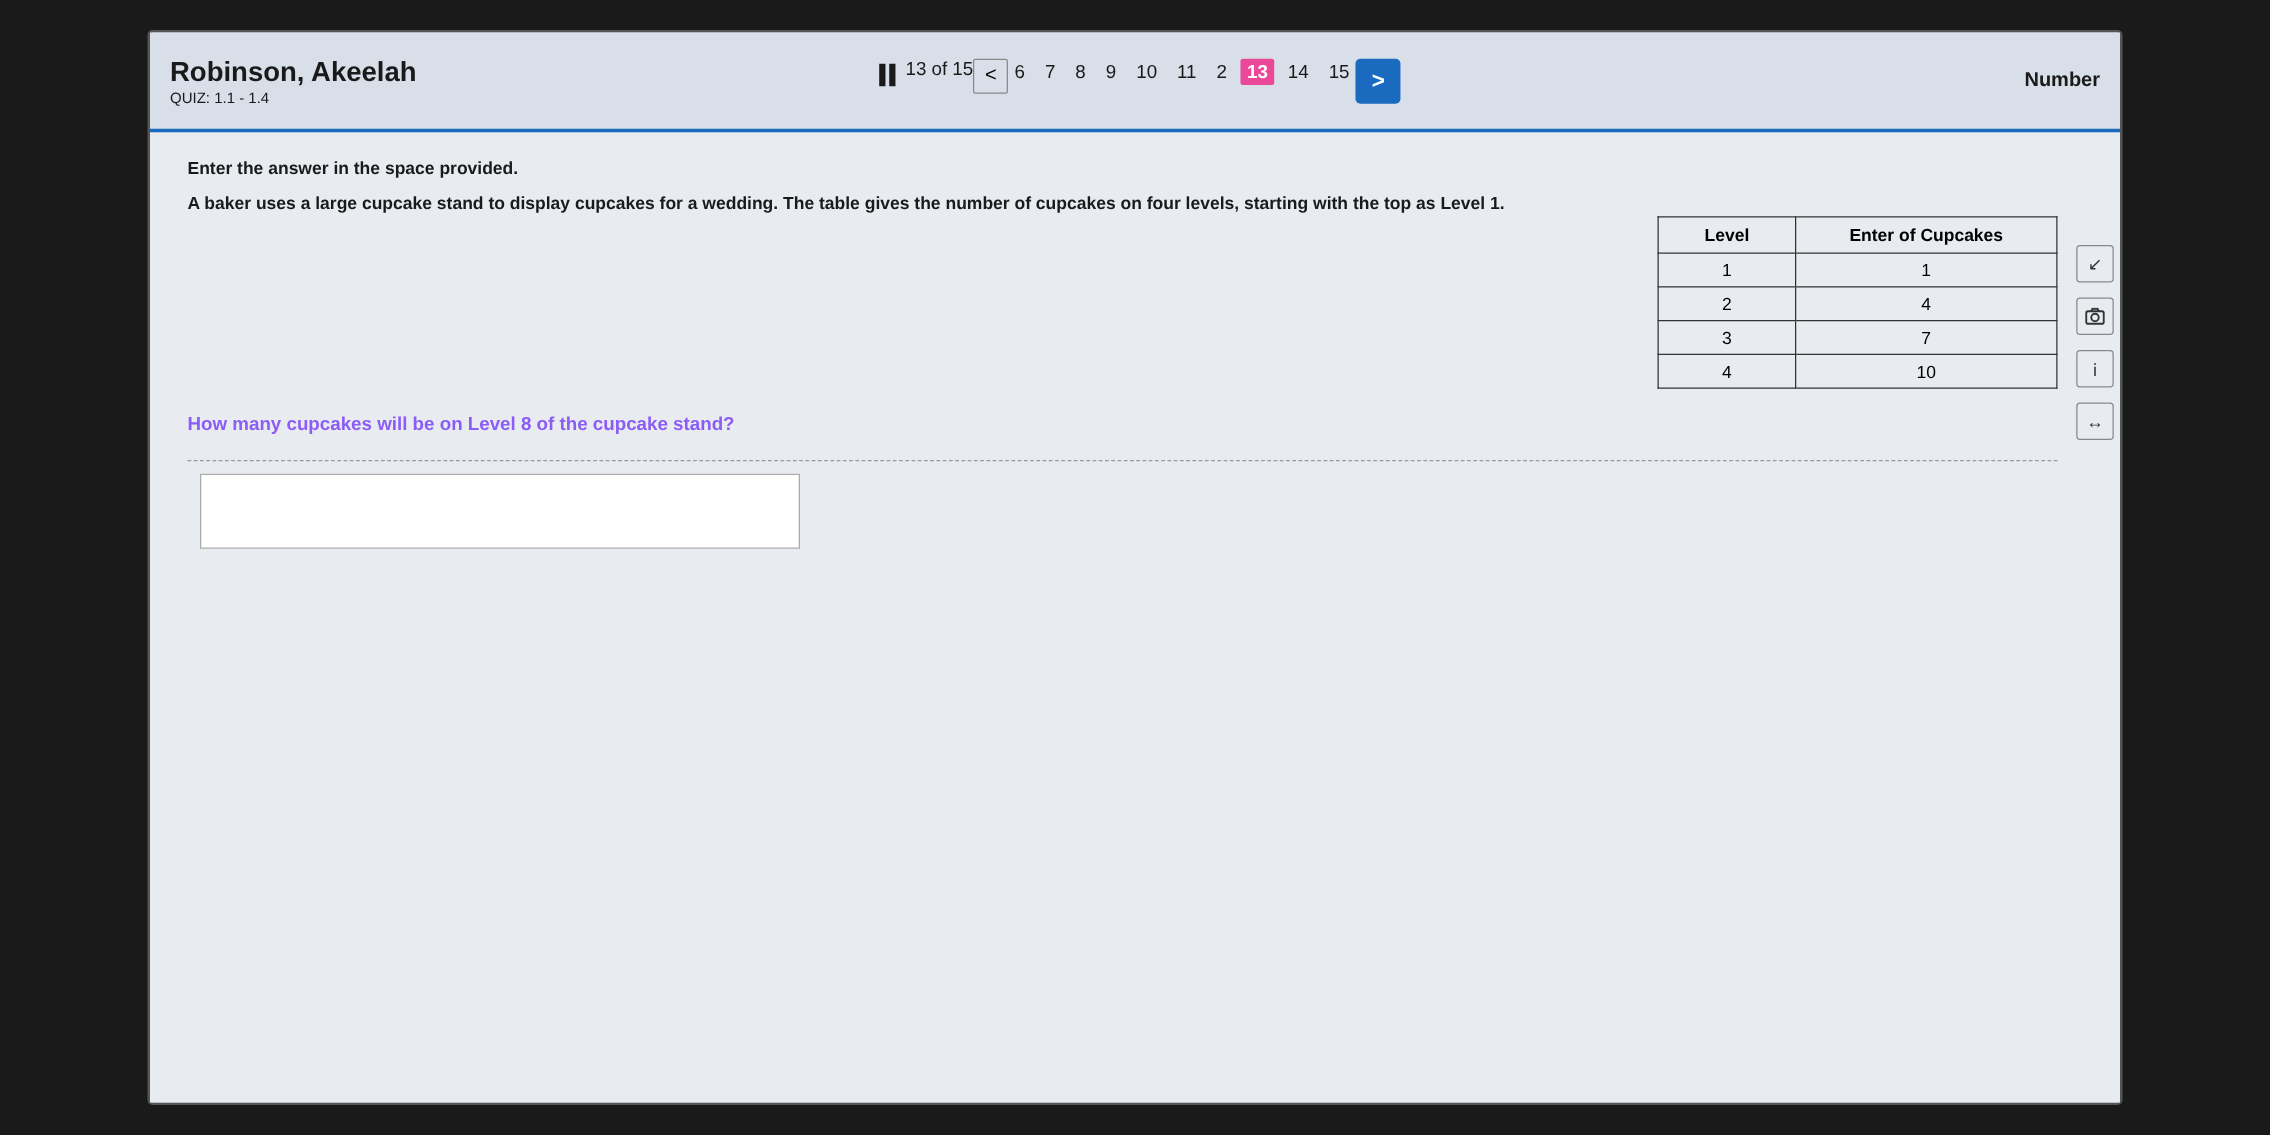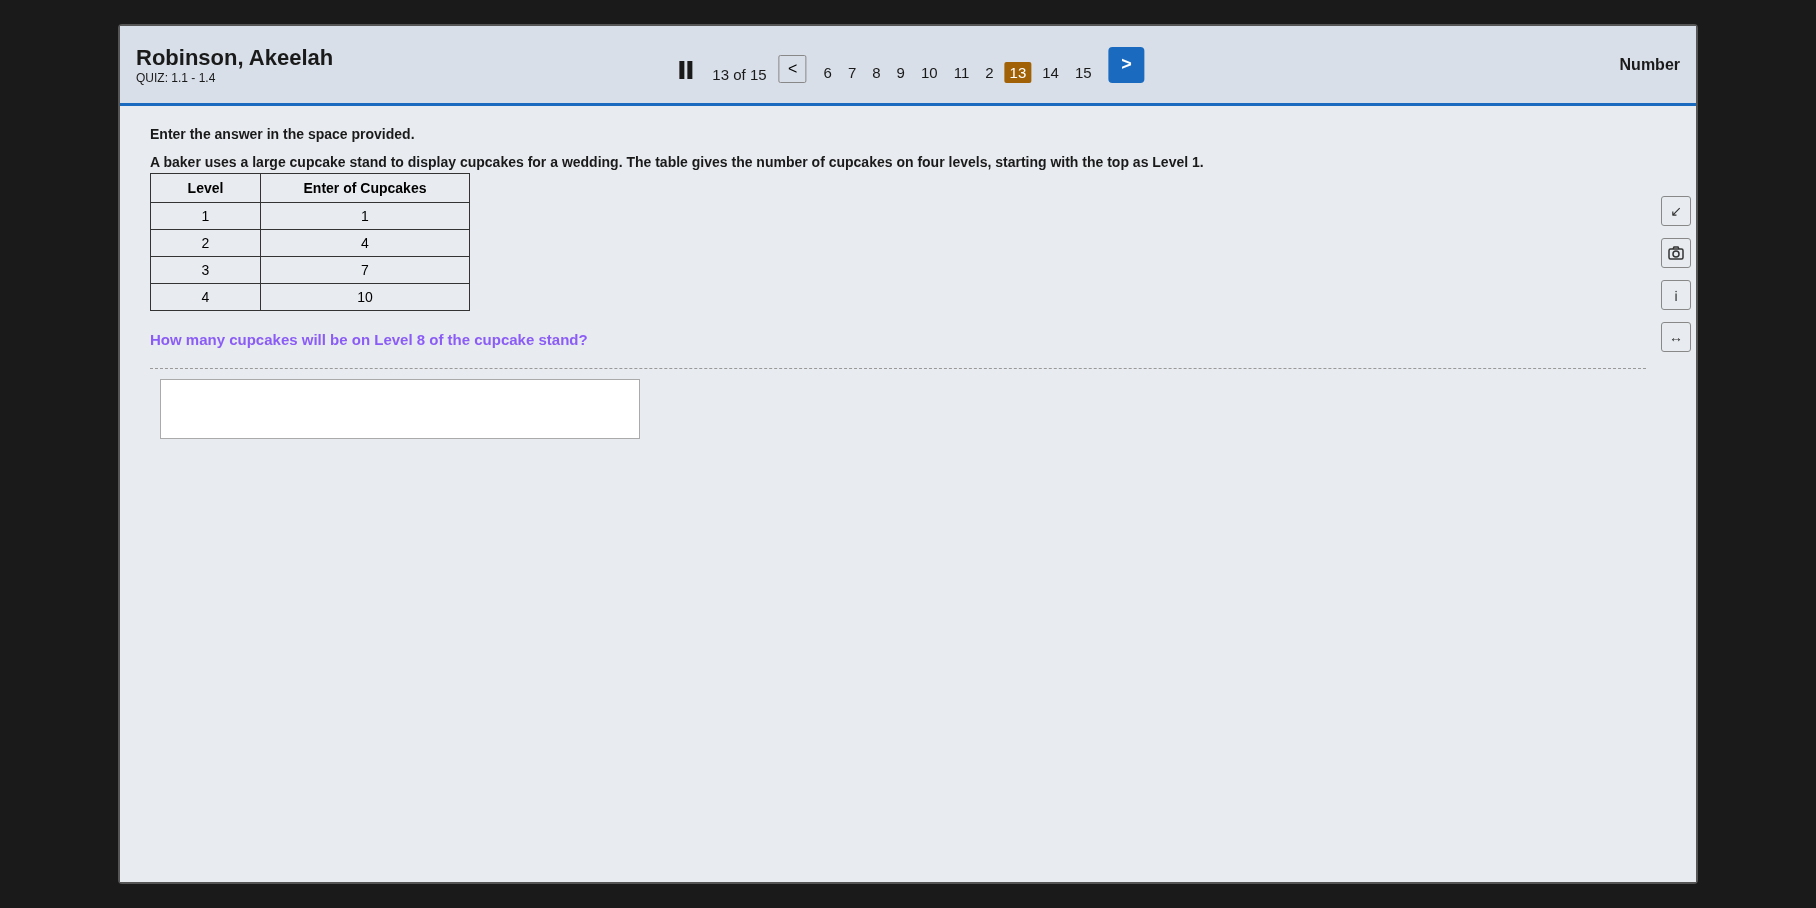--- a/index.html
+++ b/index.html
@@ -48,22 +48,21 @@
       color: #1a1a1a;
     }
 
     .quiz-label {
       font-size: 12px;
       color: #1a1a1a;
     }
 
     .header-center {
       display: flex;
-      align-items: flex-end;
-      gap: 12px;
+      align-items: flex-start;
       position: absolute;
       left: 50%;
       transform: translateX(-50%);
     }
 
     .pause-btn {
       display: flex;
       gap: 3px;
       cursor: pointer;
       padding: 4px 8px;
@@ -105,23 +104,23 @@
 
     .page-num {
       font-size: 15px;
       color: #1a1a1a;
       cursor: pointer;
       padding: 2px 5px;
       border-radius: 2px;
     }
 
     .page-num.active {
-      background: #a16207;
+      background: #ec4899;
       color: white;
-      font-weight: normal;
+      font-weight: bold;
     }
 
     .next-arrow {
       width: 36px;
       height: 36px;
       background: #1a6bbf;
       border: none;
       border-radius: 4px;
       cursor: pointer;
       color: white;
@@ -192,21 +191,21 @@
     .problem-text {
       font-size: 14px;
       font-weight: bold;
       color: #1a1a1a;
       line-height: 1.5;
     }
 
     
     .table-container {
       display: flex;
-      justify-content: flex-start;
+      justify-content: flex-end;
       margin-bottom: 20px;
     }
 
     table {
       border-collapse: collapse;
       min-width: 320px;
     }
 
     table th {
       border: 1px solid #333;

